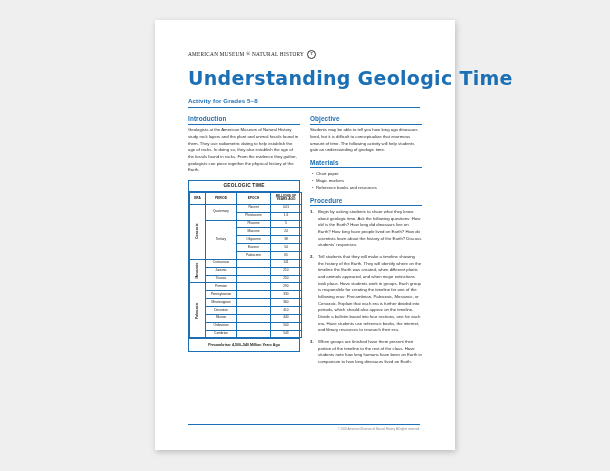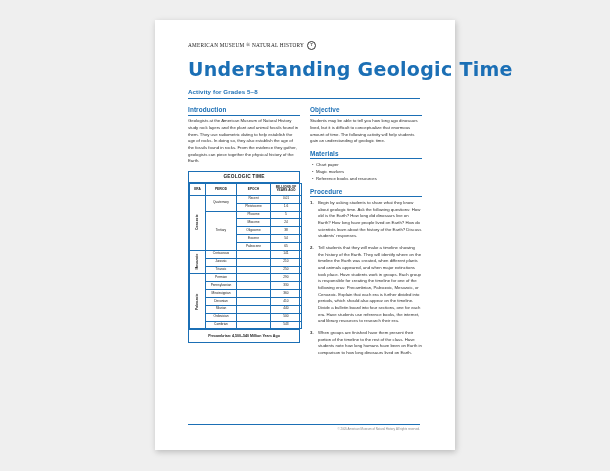--- a/index.html
+++ b/index.html
@@ -23,21 +23,21 @@
     left: 155px;
     top: 20px;
     width: 300px;
     height: 430px;
     background: #ffffff;
     box-shadow: 1px 2px 6px rgba(0,0,0,0.22);
   }
   .inner {
     position: absolute;
     left: 17px;
-    top: 19px;
+    top: 28px;
     width: 266px;
     height: 400px;
   }
   
   .masthead {
     display: flex;
     align-items: center;
     justify-content: flex-start;
     height: 12px;
     margin-left: 16px;

